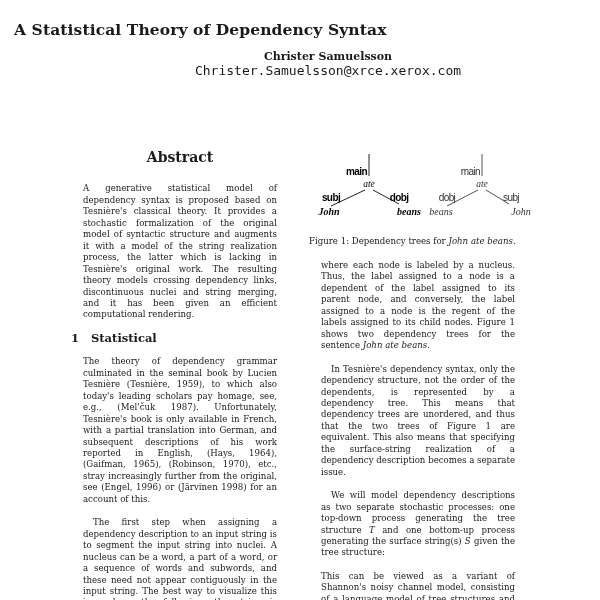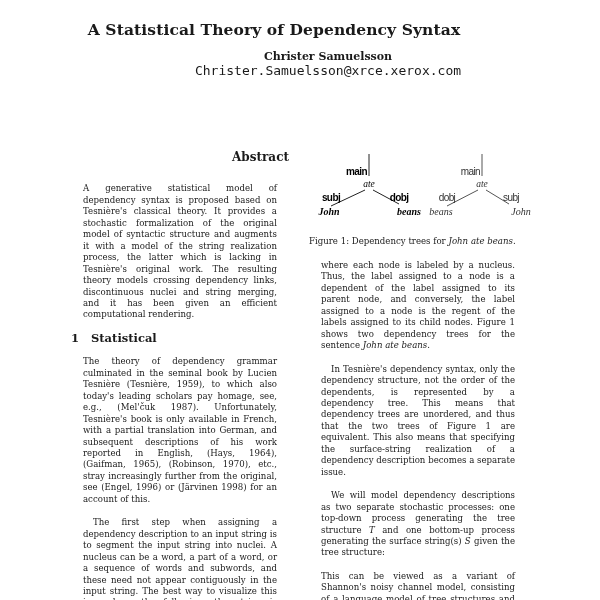--- a/index.html
+++ b/index.html
@@ -1,28 +1,28 @@
 <!DOCTYPE html>
 <html><head>
 <meta charset="utf-8">
 <style>
   html, body { margin: 0; padding: 0; background: #fff; }
   body { width: 600px; height: 600px; overflow: hidden; position: relative; color: #1a1a1a;
          font-family: "DejaVu Serif", "Liberation Serif", serif; }
-  .title { position: absolute; top: 20px; left: 0; width: 548px; text-align: center;
-           font-weight: bold; font-size: 15.5px; letter-spacing: 0.1px; }
+  .title { position: absolute; top: 20px; left: 0; width: 548px; 
+           font-weight: bold; font-size: 15.5px; letter-spacing: 0.1px; padding-left: 14px; }
   .authorblock { position: absolute; top: 50px; left: 0; width: 600px; text-align: center; font-size: 10.5px; line-height: 13.5px; margin-left: 28px; }
   .authorblock .name { font-weight: bold; font-size: 11px; }
   .authorblock .email { font-family: "DejaVu Sans Mono", "Liberation Mono", monospace; font-size: 13px; }
   .col { position: absolute; font-size: 8.6px; line-height: 11.45px; text-align: justify; }
   .col p { margin: 12px; }
   .col p.indent { text-indent: 10px; }
   .left { left: 71px; top: 152px; width: 218px; }
   .right { left: 309px; top: 248px; width: 218px; }
-  .abstract-title { text-align: right; font-weight: bold; font-size: 12px; margin-bottom: 20px; }
+  .abstract-title { text-align: center; font-weight: bold; font-size: 14px; margin-bottom: 20px; }
   .section-title { font-weight: bold; font-size: 11.5px; margin: 8px 0 5px 0; }
   .section-title .num { display: inline-block; width: 20px; }
   .figure { position: absolute; left: 309px; top: 148px; width: 230px; height: 90px; }
   .figure svg { position: absolute; left: 0; top: 0; }
   .fig-caption { position: absolute; left: 0; top: 88px; width: 218px; font-size: 8.6px; }
   .equation { text-align: center; font-style: italic; margin: 9px 0 9px 0; font-size: 9.5px; word-spacing: 2px; }
   .equation .op { font-style: normal; padding: 0 8px; }
   i { font-style: italic; }
 </style>
 </head>

